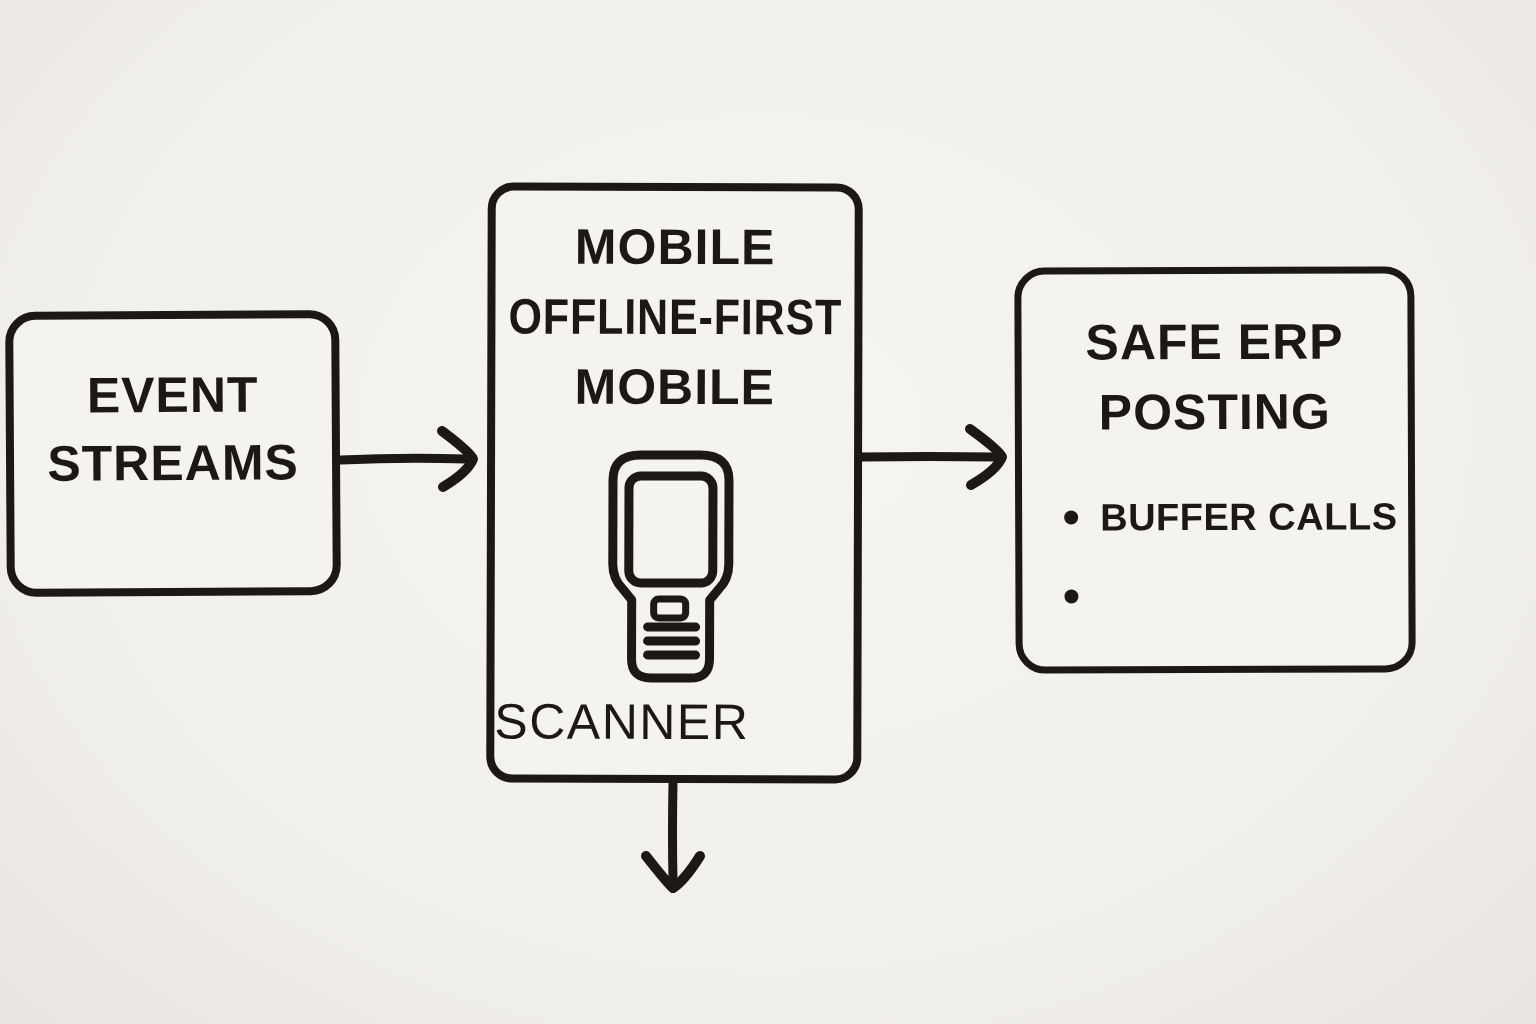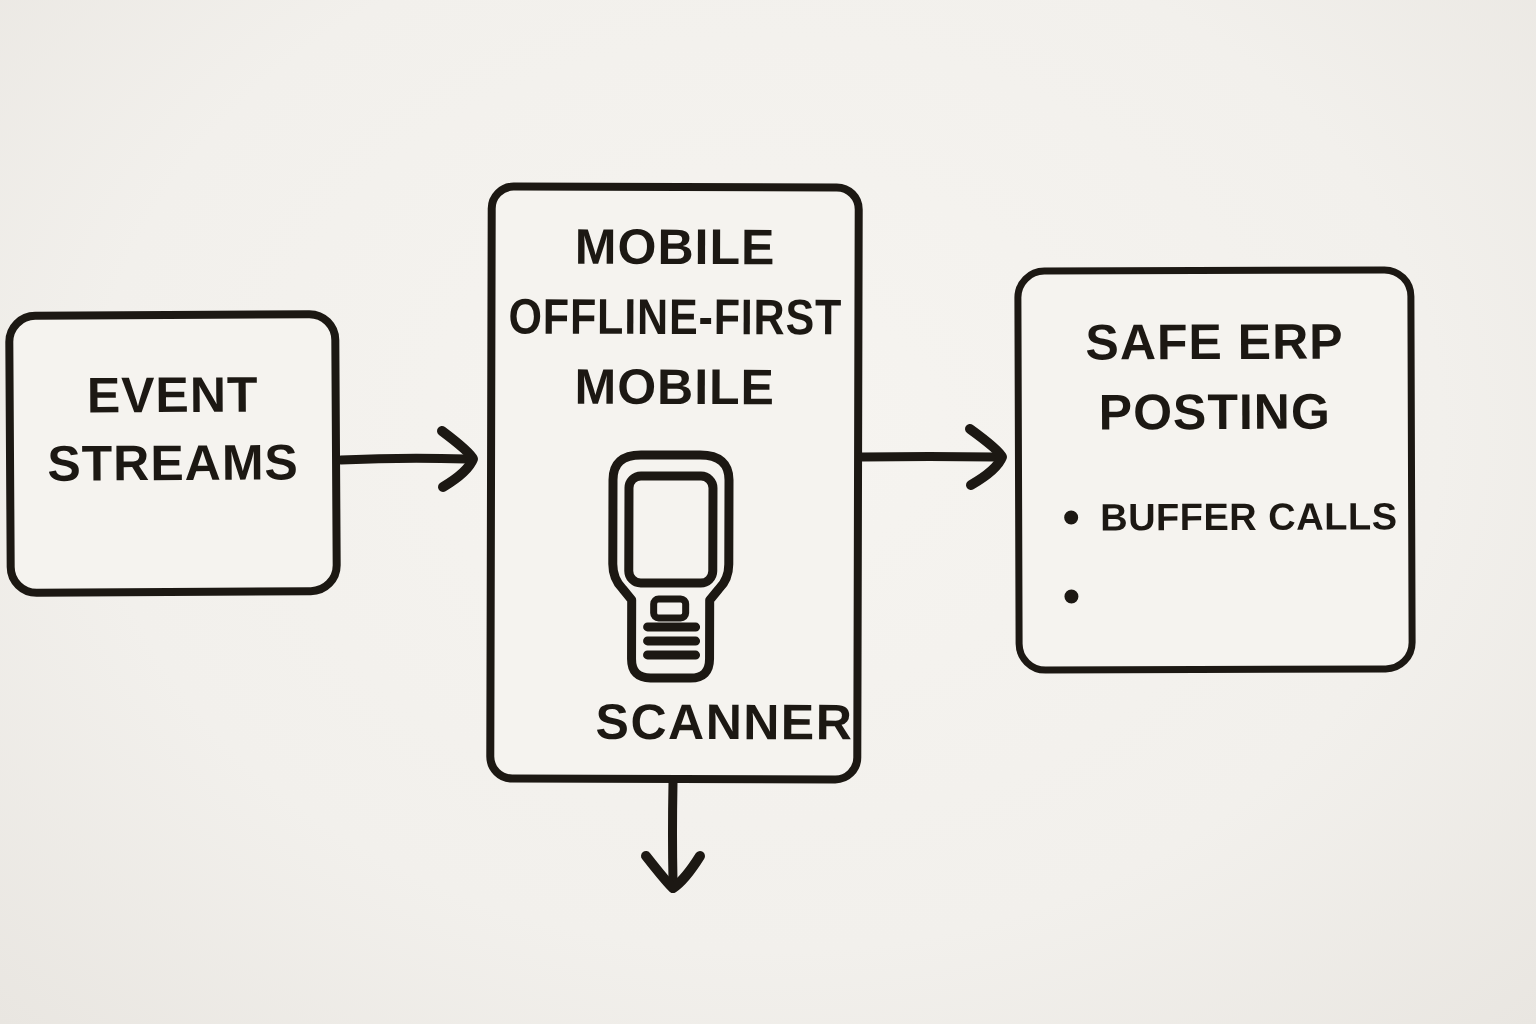--- a/index.html
+++ b/index.html
@@ -65,24 +65,24 @@
   .scanner-svg {
     position: absolute;
     left: 113px; top: 255px;
     width: 130px; height: 246px;
   }
   .scanner-caption {
     position: absolute;
     left: 0; top: 496px;
     width: 100%;
     font-size: 50px;
-    font-weight: 700;
+    font-weight: 400;
     line-height: 70px;
     letter-spacing: 1.5px;
-    text-align: right;
+    text-align: left;
   }
   .bullet-list {
     margin-top: 50px;
     display: flex;
     flex-direction: column;
     gap: 39px;
     padding-left: 42px;
   }
   .bullet-row {
     display: flex;

